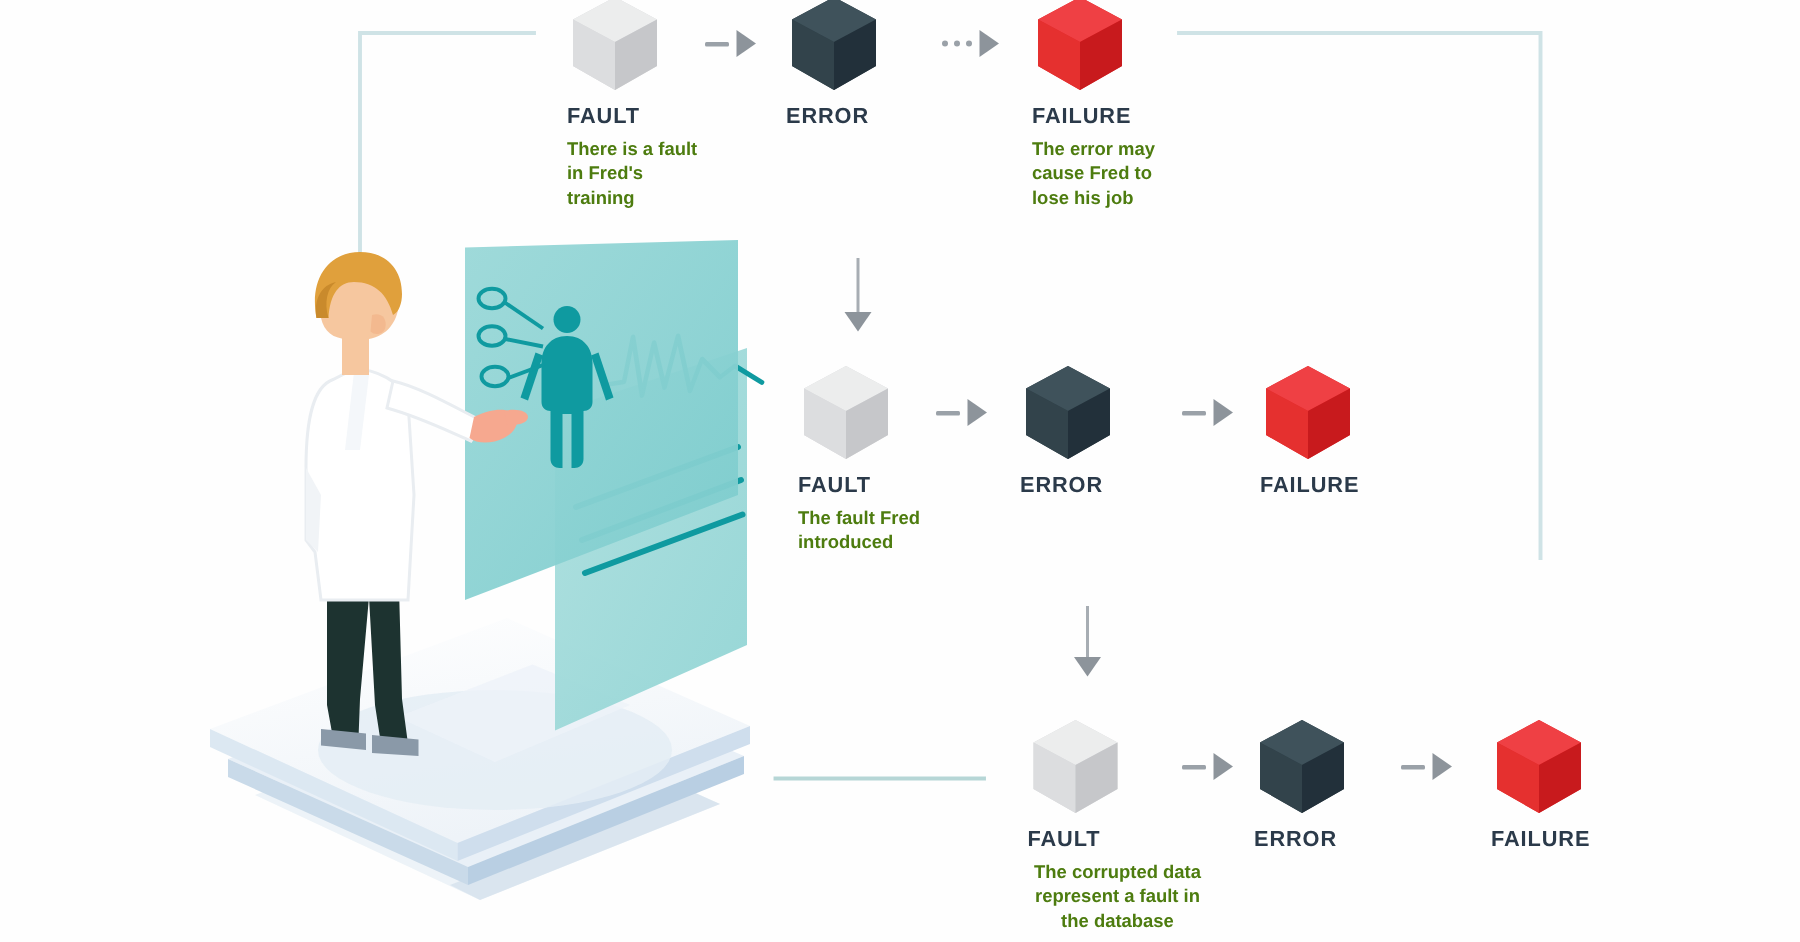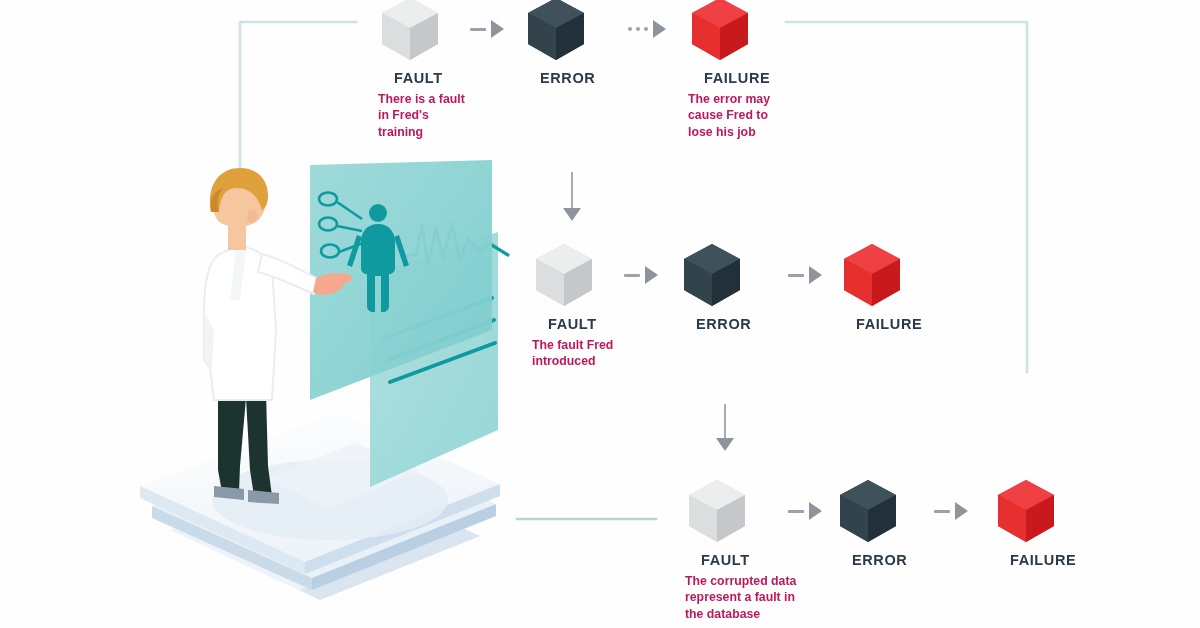--- a/index.html
+++ b/index.html
@@ -13,29 +13,29 @@
   #stage{position:absolute;left:0;top:0;width:1200px;height:628px;overflow:hidden;background:#fefefe;}
 
   .svg-layer{position:absolute;left:0;top:0;width:1200px;height:628px;}
 
   
   .node{position:absolute;}
   .cube{position:relative;width:64px;height:68px;}
   .cube svg{display:block;}
   .node-title{
     font-size:14.5px;font-weight:bold;letter-spacing:.6px;
-    color:#2b3a4a;margin-top:6px;white-space:nowrap;margin-left:16px;
+    color:#2b3a4a;margin-top:6px;white-space:nowrap;
   }
   .node-desc{
-    font-size:12.3px;line-height:16.4px;color:#be185d;
+    font-size:12.3px;line-height:16.4px;color:#4d7c0f;
     margin-top:5px;font-weight:bold;
   }
   .w-small .node-desc{width:92px;}
   .w-med .node-desc{width:112px;}
-  .w-wide .node-desc{width:120px;}
+  .w-wide .node-desc{width:120px;text-align:center;}
 
   
   #n-r1-fault   {left:378px;top:-4px;}
   #n-r1-error   {left:524px;top:-4px;}
   #n-r1-failure {left:688px;top:-4px;}
   
   #n-r2-fault   {left:532px;top:242px;}
   #n-r2-error   {left:680px;top:242px;}
   #n-r2-failure {left:840px;top:242px;}
   

